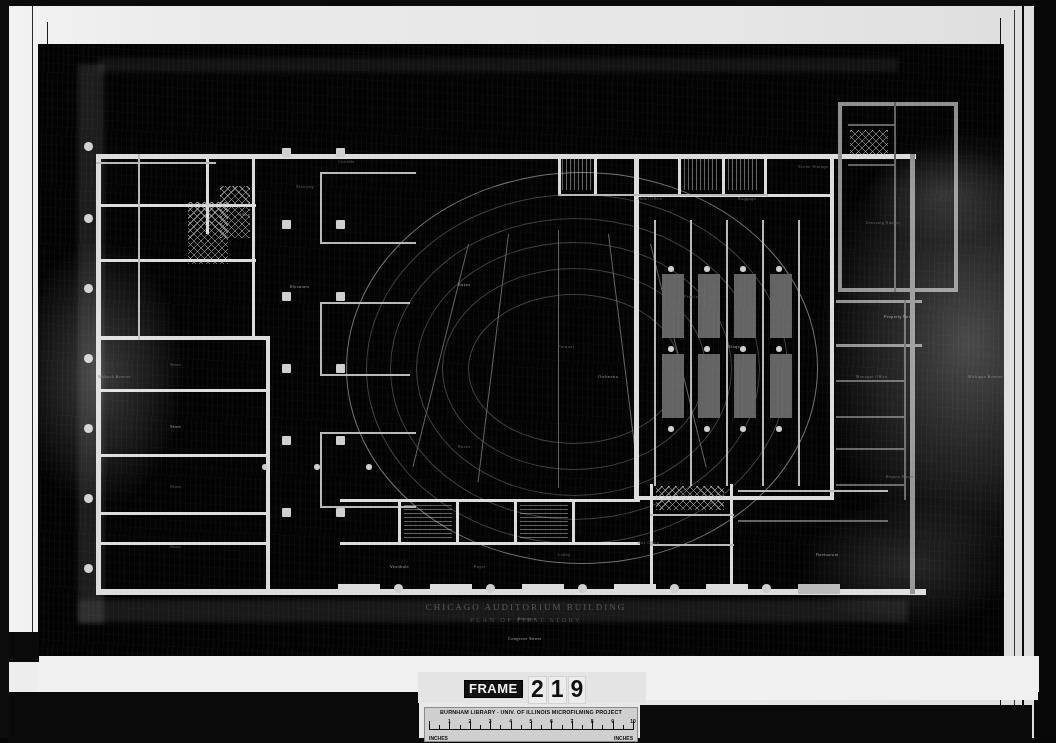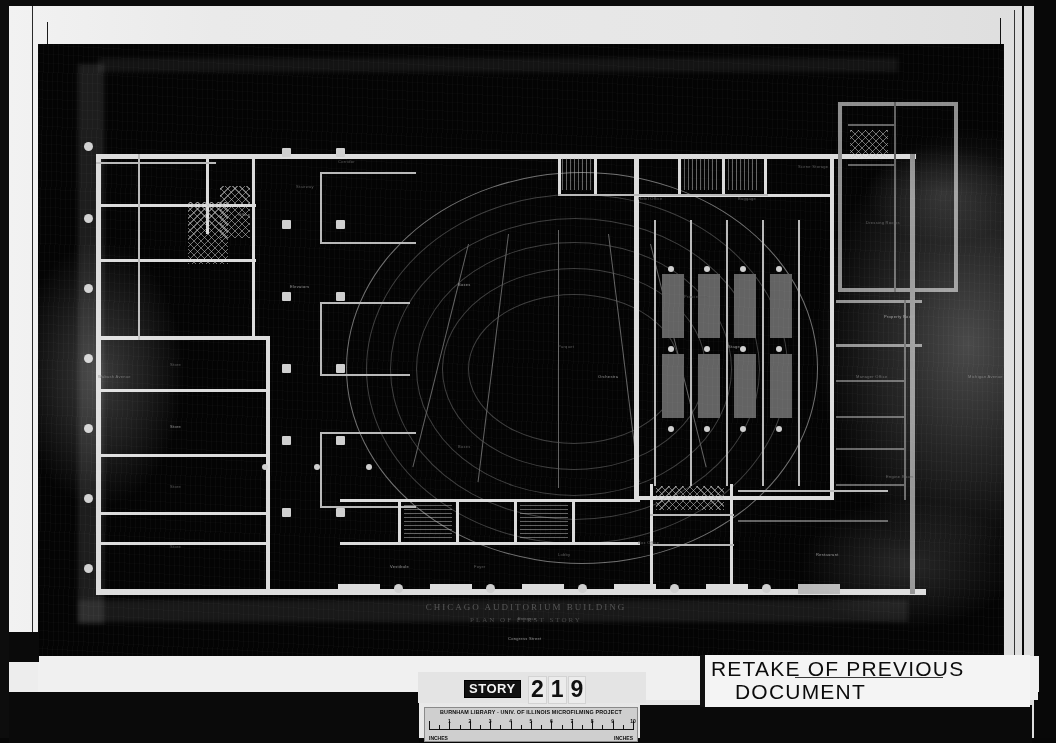--- a/index.html
+++ b/index.html
@@ -535,21 +535,21 @@
   </div>
 
   <div class="bottom-band2"></div>
   <div class="bottom-band"></div>
 
   <div class="blotch" style="left:9px;  top:692px; width:410px; height:51px;"></div>
   <div class="blotch" style="left:640px; top:705px; width:392px; height:38px;"></div>
   <div class="blotch" style="left:9px;  top:632px; width:30px;  height:30px;"></div>
 
   <div class="frame-plate">
-    <div class="frame-tag">STORY</div>
+    <div class="frame-tag">FRAME</div>
     <div class="frame-number" id="frame-number">
         <span class="digit">2</span>
         <span class="digit">1</span>
         <span class="digit">9</span>
       </div>
   </div>
 
   <div class="ruler">
     <div class="ruler-caption">BURNHAM LIBRARY - UNIV. OF ILLINOIS MICROFILMING PROJECT</div>
     <div class="ruler-track" id="ruler-track">
@@ -585,19 +585,14 @@
         <div class="ruler-num" style="left: 90%;">9</div>
         <div class="ruler-tick" style="left: 100%; height: 9px;"></div>
         <div class="ruler-num" style="left: 100%;">10</div>
       </div>
     <div class="ruler-foot">
       <span>INCHES</span>
       <span>INCHES</span>
     </div>
   </div>
 
-  <div class="retake-plate">
-    <div class="retake-l1">RETAKE OF PREVIOUS</div>
-    <div class="retake-underline"></div>
-    <div class="retake-l2">DOCUMENT</div>
-  </div>
 
 </div>
 
 </body></html>

